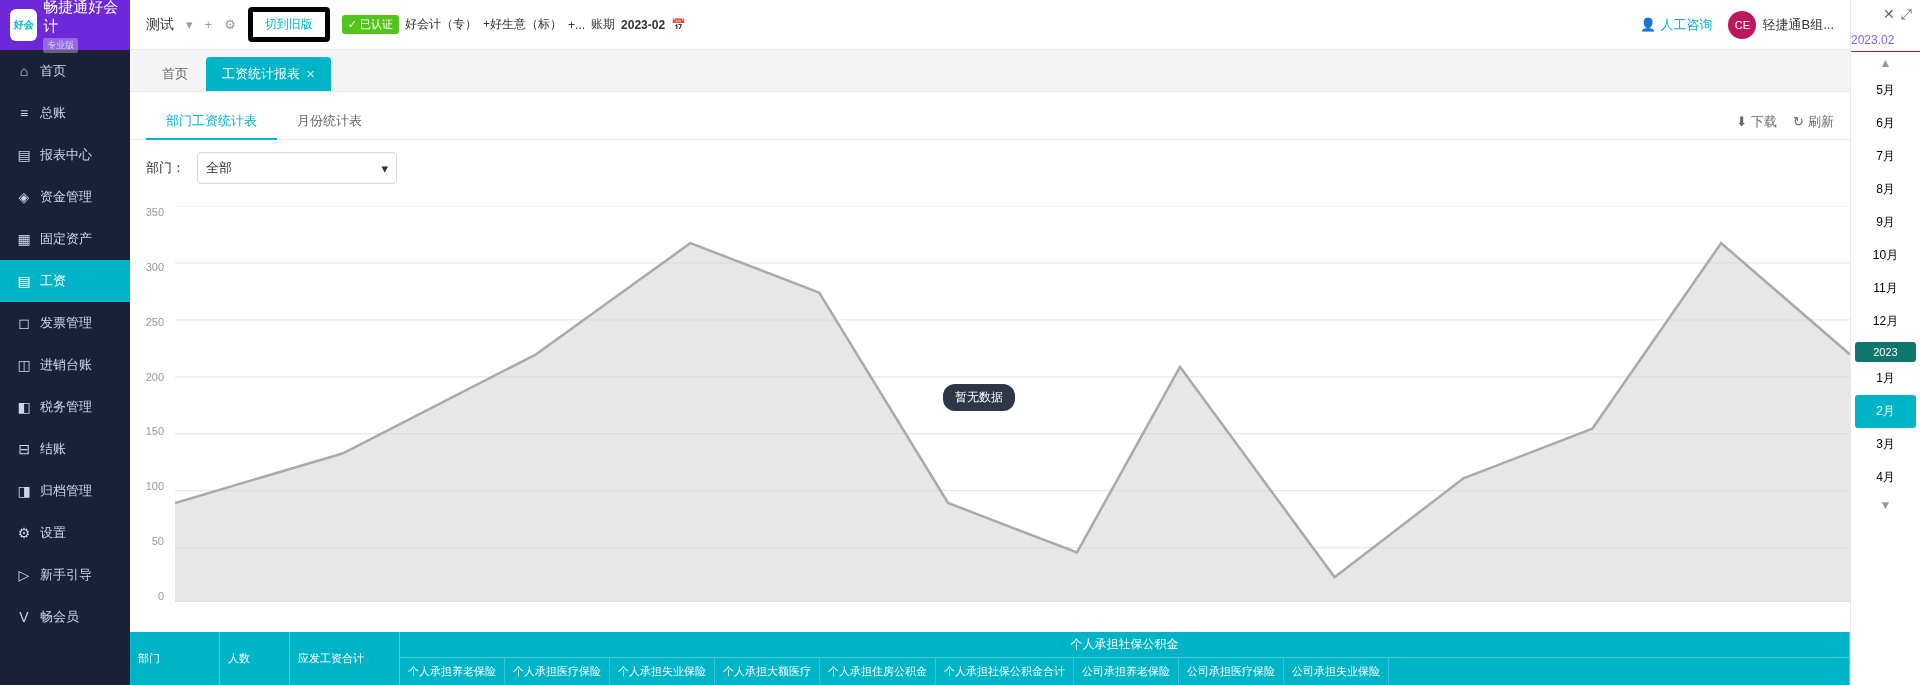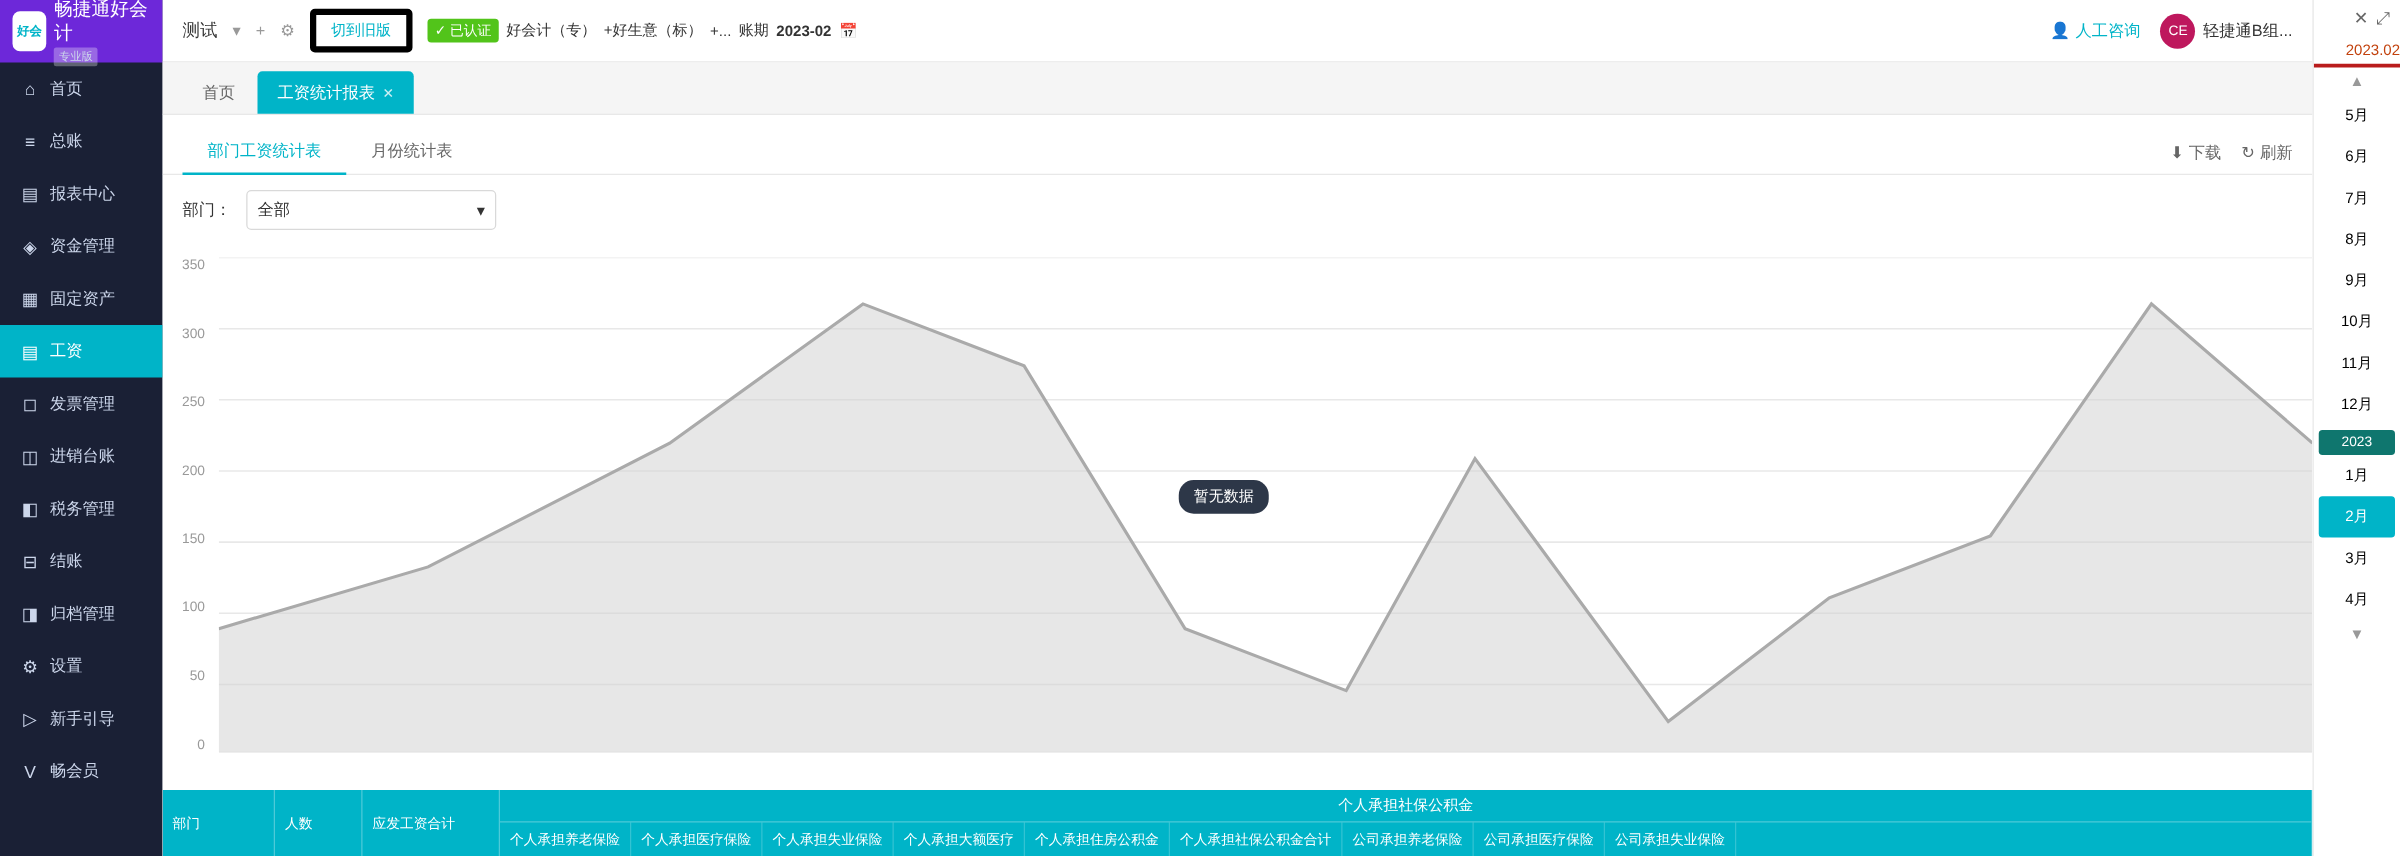--- a/index.html
+++ b/index.html
@@ -208,25 +208,25 @@
       height: 685px;
     }
     .panel-close-row {
       display: flex;
       justify-content: flex-end;
       padding: 6px 8px;
       gap: 6px;
     }
     .panel-icon-btn { cursor: pointer; color: #666; font-size: 14px; }
     .year-label {
-      text-align: right;
+      text-align: left;
       font-size: 12px;
-      color: #c2410c;
+      color: #8b5cf6;
       padding: 4px 0;
-      border-bottom: 3px solid #b91c1c;
+      border-bottom: 1px solid #b91c1c;
     }
     .panel-arrow { text-align: center; color: #999; cursor: pointer; padding: 4px; font-size: 12px; }
     .month-item {
       padding: 8px 0;
       text-align: center;
       font-size: 12px;
       color: #000000;
       cursor: pointer;
     }
     .month-item.active { background: #00b4c8; color: white; border-radius: 3px; margin: 0 4px; }

